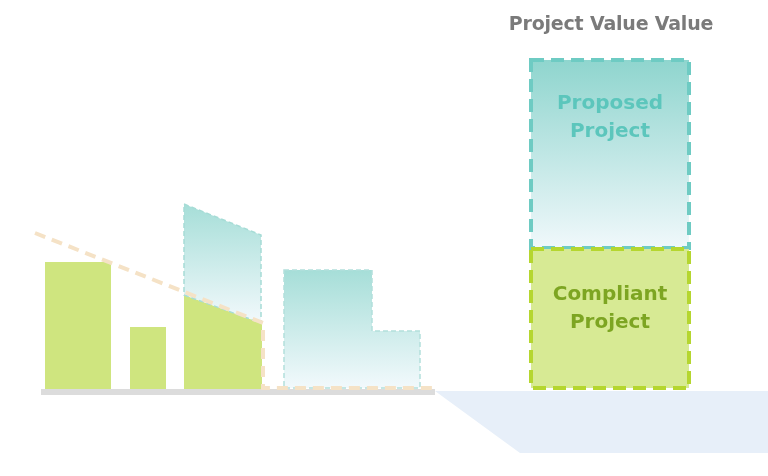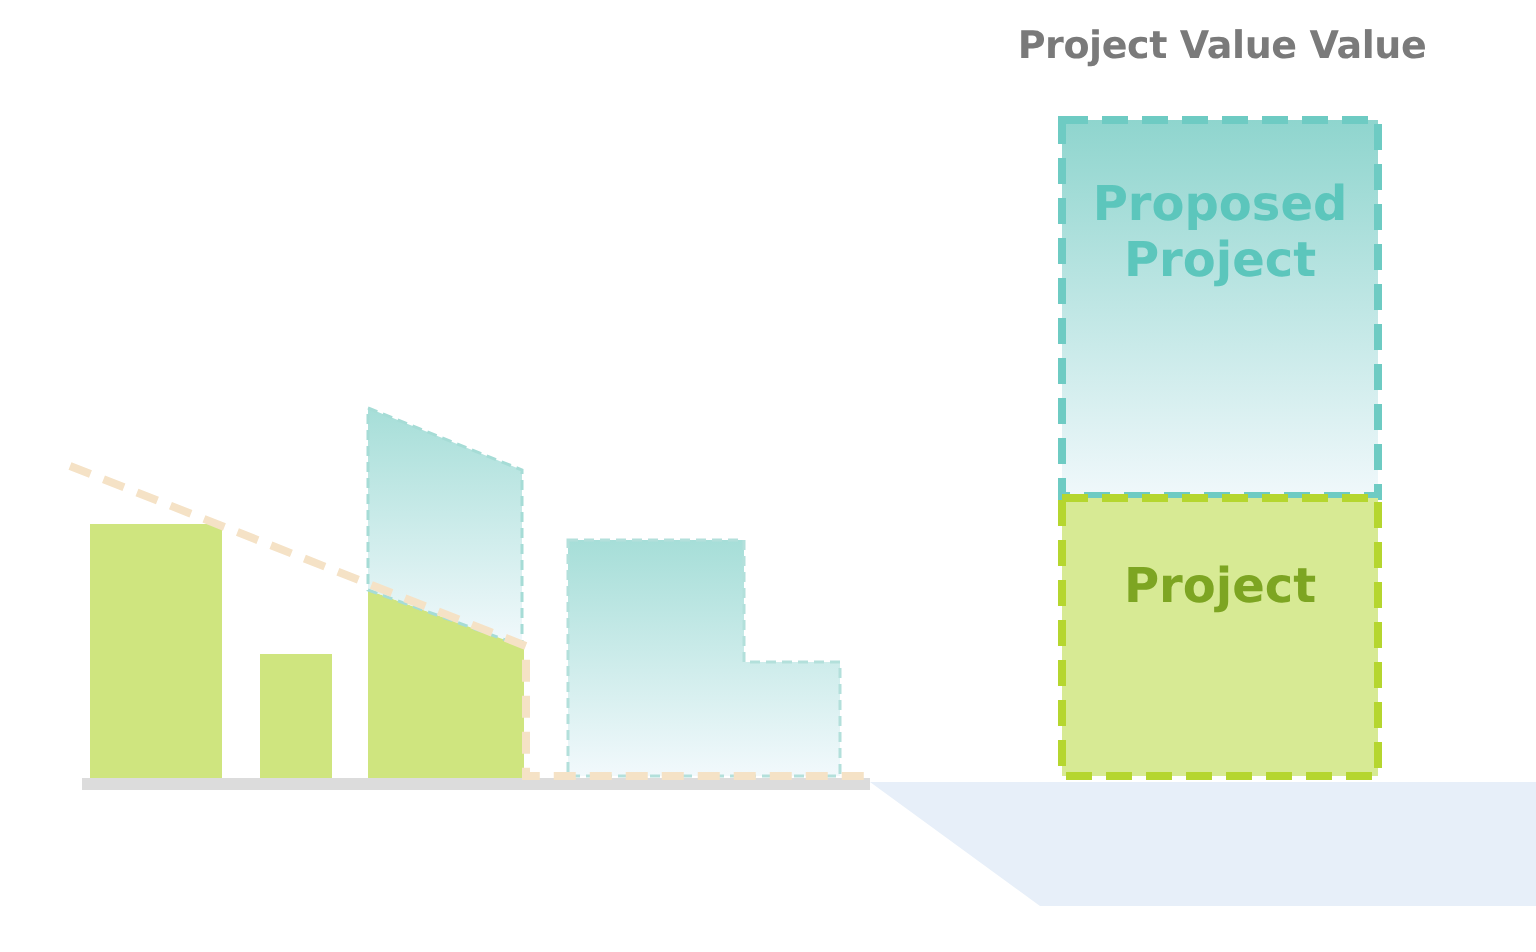--- a/index.html
+++ b/index.html
@@ -5,21 +5,21 @@
     html, body { margin: 0; padding: 0; background: #ffffff; }
     body { width: 768px; height: 476px; position: relative; overflow: hidden; font-family: "DejaVu Sans", sans-serif; }
     .canvas { position: absolute; left: 0; top: 0; width: 768px; height: 476px; }
     .title {
       position: absolute; left: 500px; top: 12px; width: 222px; text-align: center;
       font-family: "DejaVu Sans", sans-serif; font-weight: bold; font-size: 19px; color: #7a7a7a;
       letter-spacing: -0.2px;
     }
     .box-label {
       position: absolute; text-align: center; font-family: "DejaVu Sans", sans-serif;
-      font-weight: bold; font-size: 24px; line-height: 28px;
+      font-weight: bold; font-size: 20px; line-height: 28px;
     }
     .proposed-label { left: 530px; top: 88px; width: 160px; color: #5cc6bc; }
     .compliant-label { left: 530px; top: 279px; width: 160px; color: #7da522; }
   </style>
 </head>
 <body>
 
 <svg class="canvas" viewBox="0 0 768 476" xmlns="http://www.w3.org/2000/svg">
   <defs>
     <linearGradient id="tealGrad" x1="0" y1="0" x2="0" y2="1">
@@ -51,14 +51,15 @@
 </svg>
 
 <div class="title">Project Value Value</div>
 
 <div class="box-label proposed-label">
   <div>Proposed</div>
   <div>Project</div>
 </div>
 
 <div class="box-label compliant-label">
+  <div>Compliant</div>
   <div>Project</div>
 </div>
 
 </body></html>

